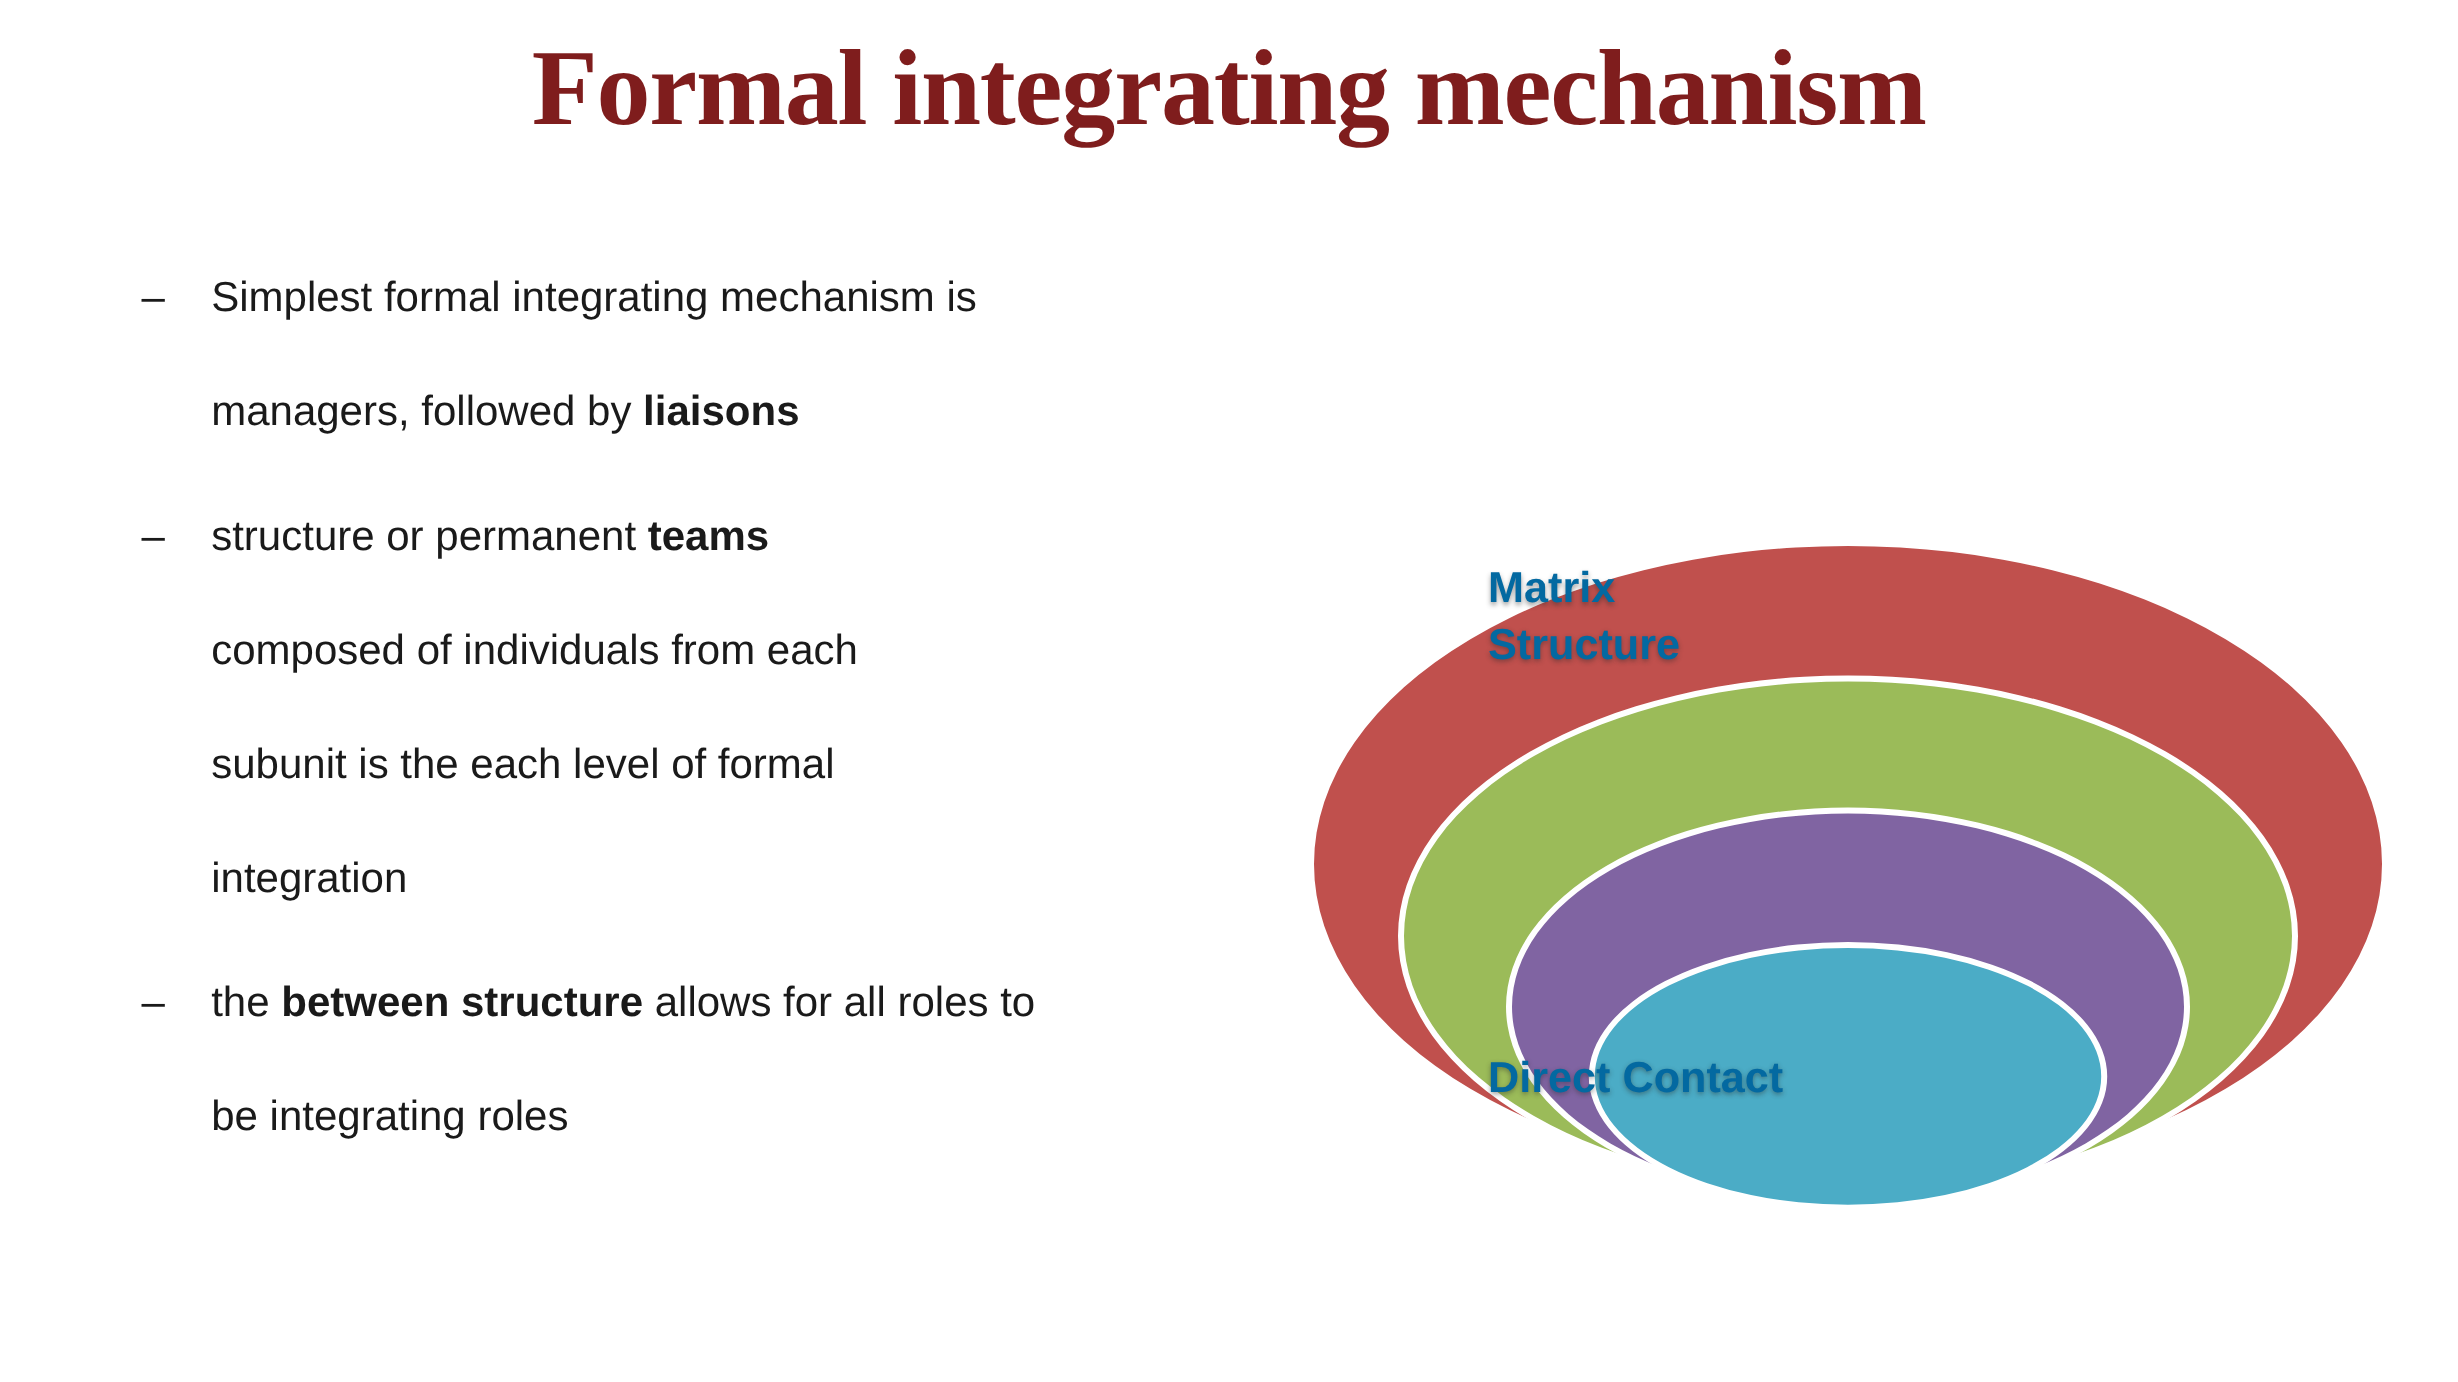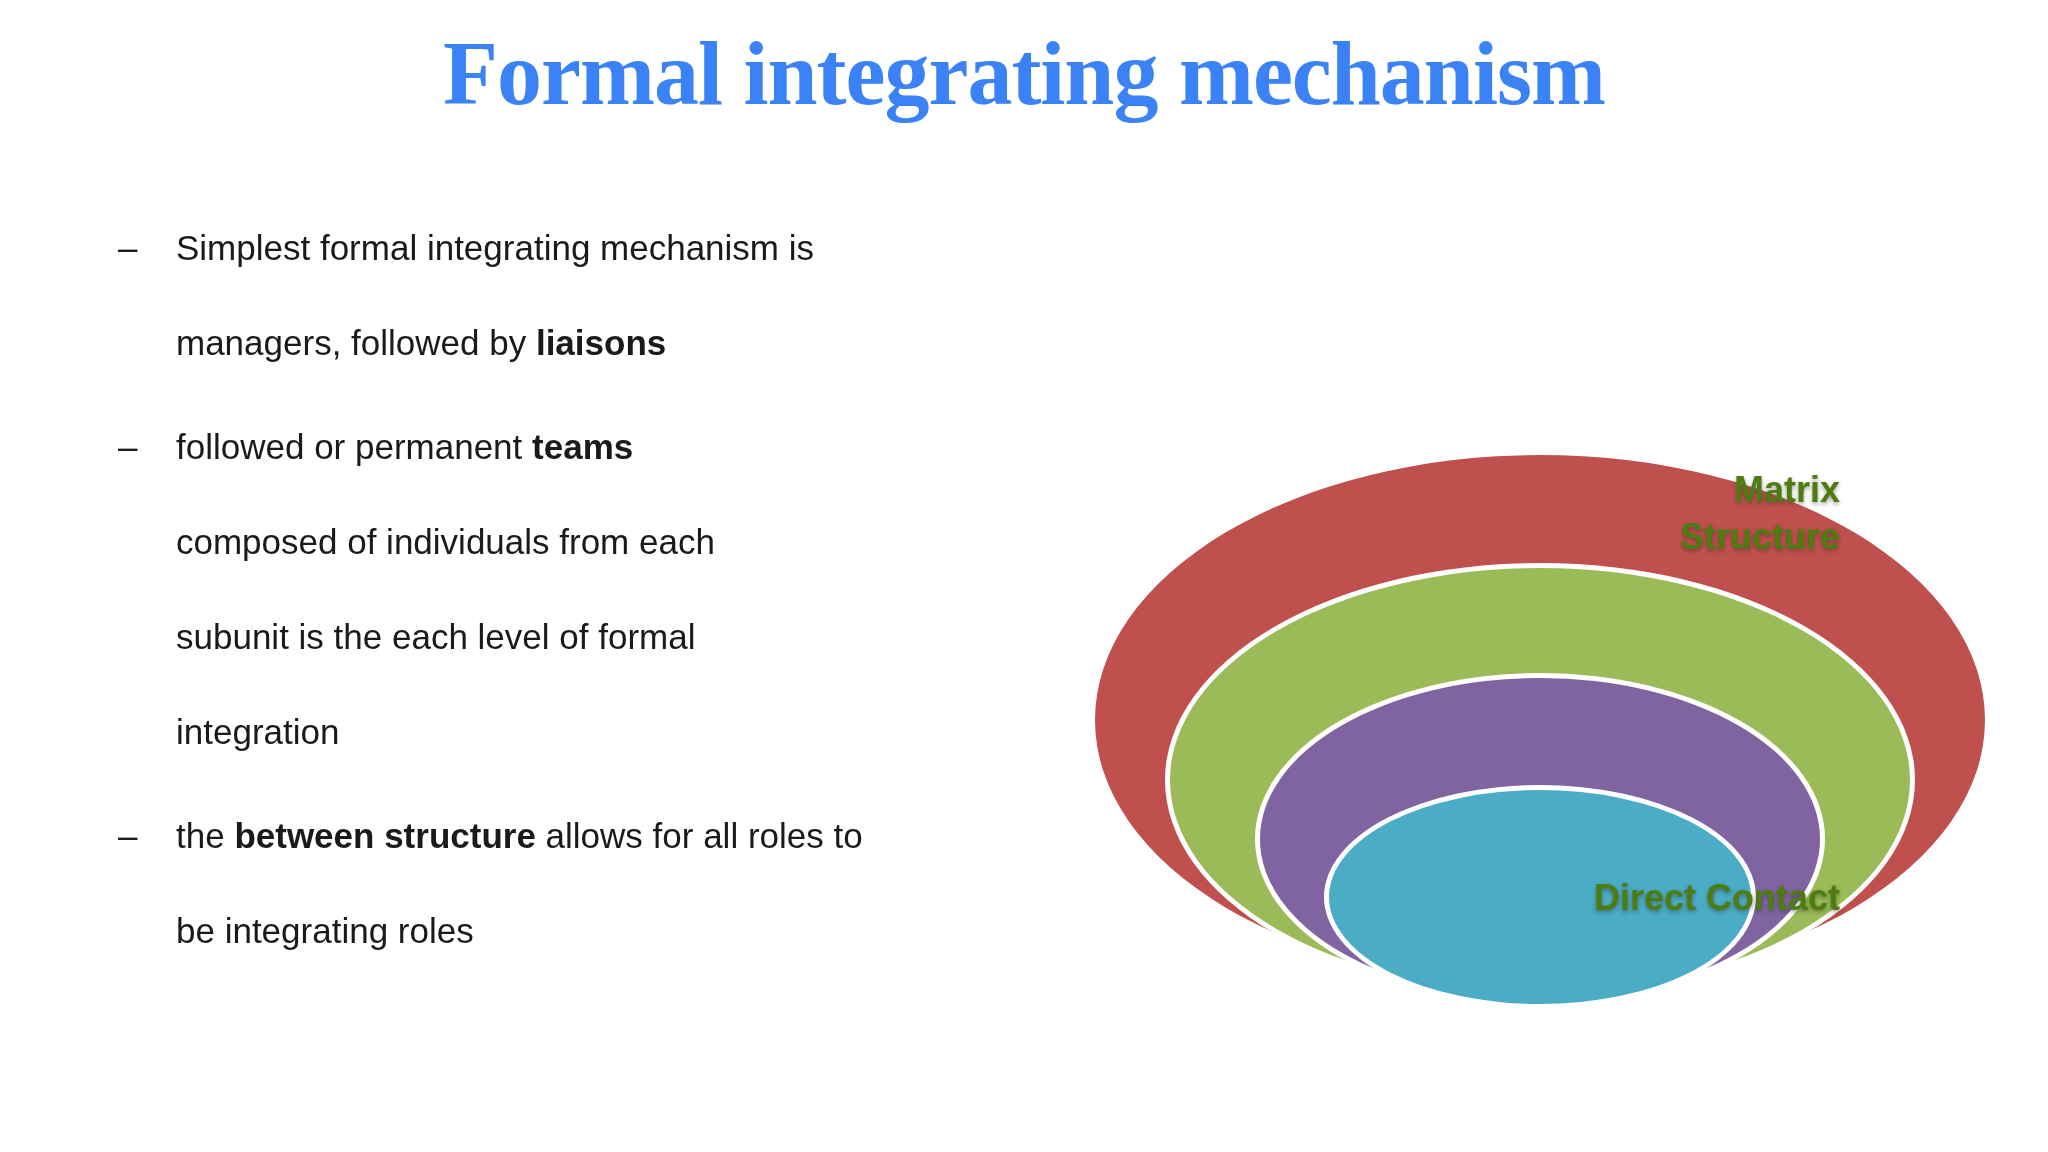--- a/index.html
+++ b/index.html
@@ -45,51 +45,51 @@
     box-sizing:border-box;
   }
   .ring-0{left:1090px; top:450px; width:900px; height:540px;}
   .ring-1{left:1165px; top:563px; width:750px; height:434px;}
   .ring-2{left:1255px; top:673px; width:570px; height:332px;}
   .ring-3{left:1324px; top:785px; width:432px; height:224px;}
   .ring-label{
     position:absolute;
     left:1240px;
     width:600px;
-    text-align:right;
-    color:#4d7c0f;
+    text-align:left;
+    color:#0369a1;
     font-weight:bold;
     font-size:36px;
     line-height:47px;
     text-shadow:0 2px 4px rgba(40,40,40,0.45);
   }
   .label-0{top:466px;}
   .label-1{top:602px;}
   .label-2{top:706px;}
   .label-3{top:874px;}
 </style>
 </head>
 <body>
 
 <div class="slide">
 
-  <h1 class="title" style="color: #3b82f6;">Formal integrating mechanism</h1>
+  <h1 class="title" style="color: #7f1d1d;">Formal integrating mechanism</h1>
 
   <div class="bullets">
       <div class="bullet-item">
         <div class="bullet-marker">–</div>
         <div class="bullet-lines">
           <div class="bullet-line"><span>Simplest formal integrating mechanism is</span></div>
           <div class="bullet-line"><span>managers, followed by </span><span class="b">liaisons</span></div>
         </div>
       </div>
       <div class="bullet-item">
         <div class="bullet-marker">–</div>
         <div class="bullet-lines">
-          <div class="bullet-line"><span>followed or permanent </span><span class="b">teams</span></div>
+          <div class="bullet-line"><span>structure or permanent </span><span class="b">teams</span></div>
           <div class="bullet-line"><span>composed of individuals from each</span></div>
           <div class="bullet-line"><span>subunit is the each level of formal</span></div>
           <div class="bullet-line"><span>integration</span></div>
         </div>
       </div>
       <div class="bullet-item">
         <div class="bullet-marker">–</div>
         <div class="bullet-lines">
           <div class="bullet-line"><span>the </span><span class="b">between structure</span><span> allows for all roles to</span></div>
           <div class="bullet-line"><span>be integrating roles</span></div>

